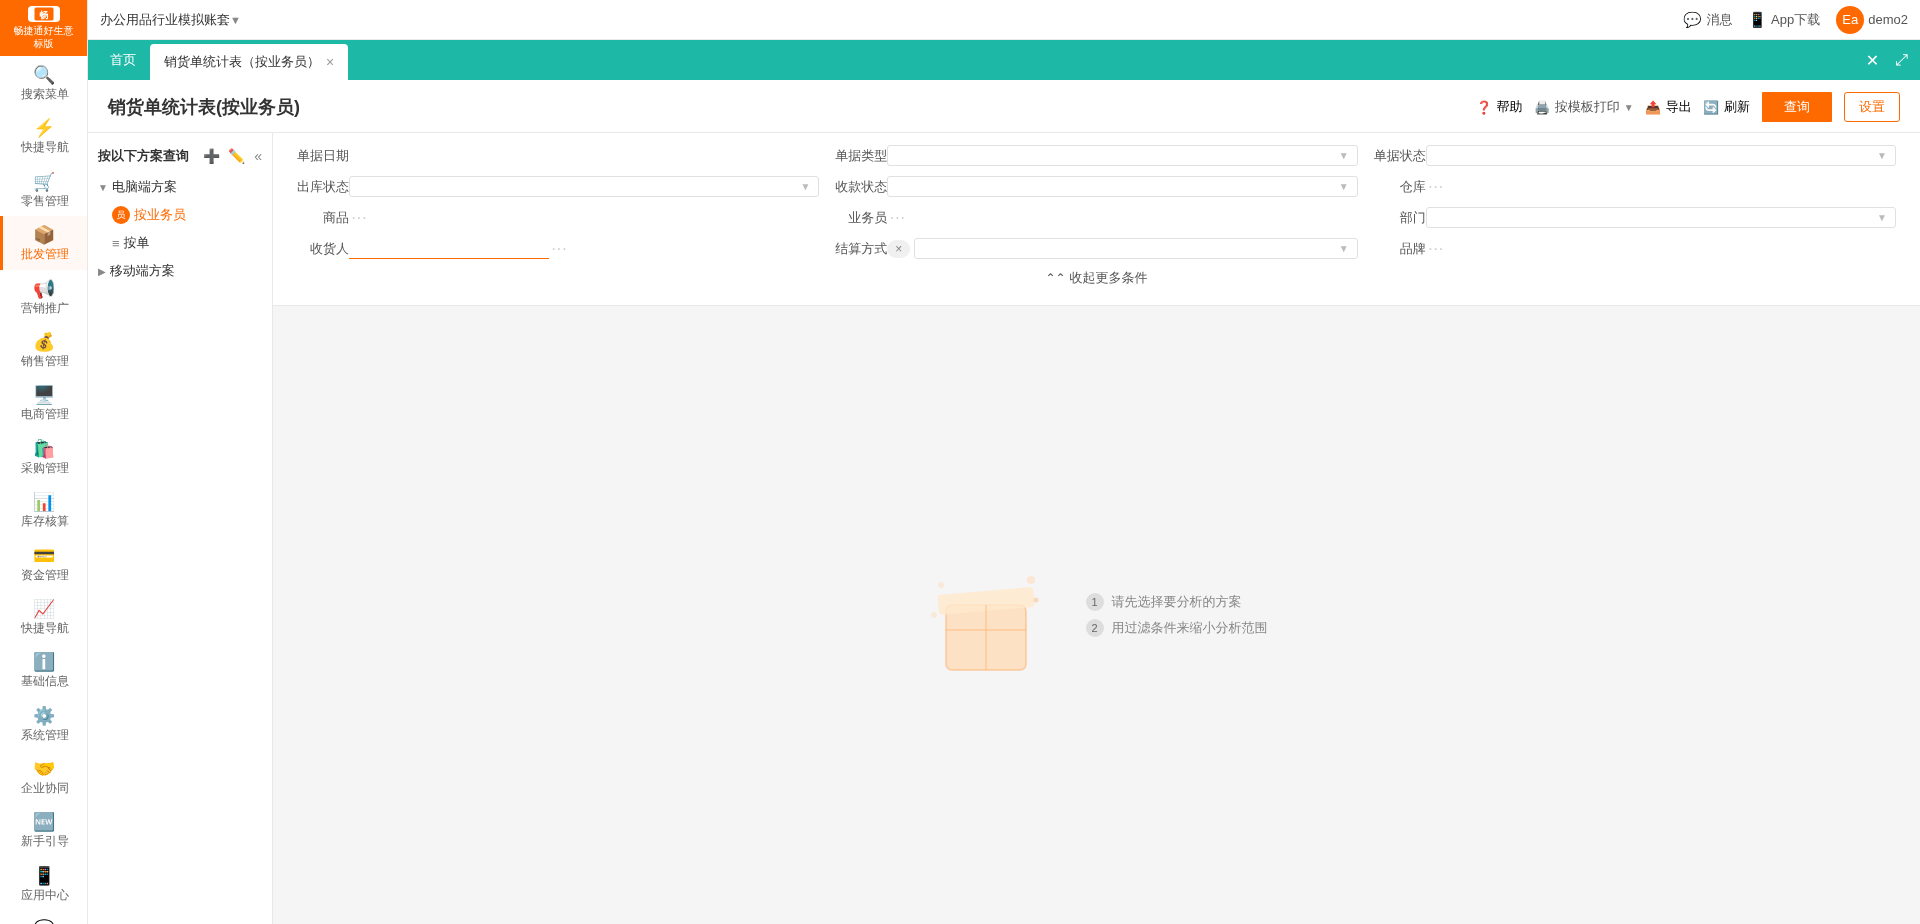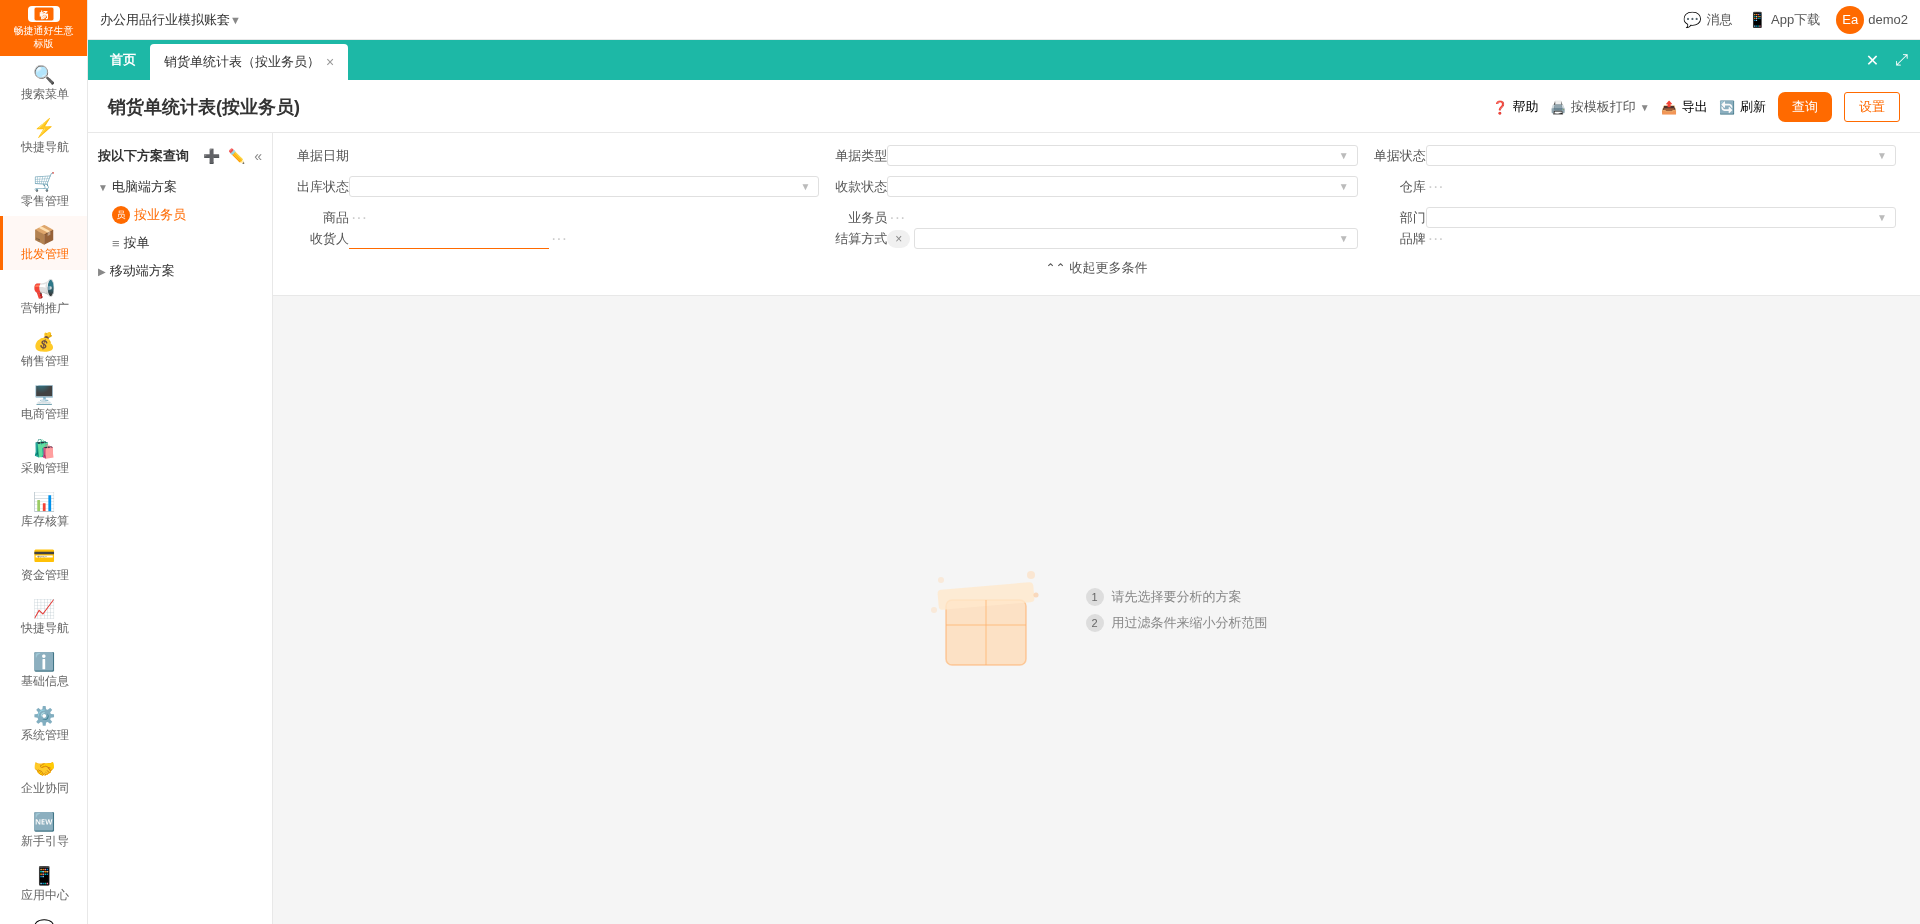--- a/index.html
+++ b/index.html
@@ -130,21 +130,21 @@
       display: flex;
       align-items: center;
       padding: 0 14px;
       height: 100%;
       font-size: 13px;
       cursor: pointer;
       gap: 6px;
     }
     .tab.home {
       color: #fff;
-      font-weight: bold;
+      font-weight: normal;
     }
     .tab.active {
       background: #fff;
       color: #333;
       border-radius: 4px 4px 0 0;
       margin-top: 4px;
       height: calc(100% - 4px);
     }
     .tab-close {
       font-size: 14px;
@@ -191,22 +191,22 @@
     .page-header-action {
       display: flex;
       align-items: center;
       gap: 4px;
       cursor: pointer;
     }
     .btn-query {
       background: #ff6a00;
       color: #fff;
       border: none;
-      border-radius: 7px;
-      padding: 6px 14px;
+      border-radius: 1px;
+      padding: 6px 22px;
       font-size: 13px;
       cursor: pointer;
     }
     .btn-settings {
       background: #fff;
       color: #ff6a00;
       border: 1px solid #ff6a00;
       border-radius: 3px;
       padding: 5px 14px;
       font-size: 13px;
@@ -698,21 +698,21 @@
             </div>
             <div class="filter-cell">
               <span class="filter-cell-label">部门</span>
               <div class="filter-select-box" style="flex:1;">
                 <span class="filter-select-box-text"></span>
                 <span class="filter-select-arrow-sm">▼</span>
               </div>
             </div>
           </div>
 
-          <div class="filter-grid" style="">
+          <div class="filter-grid" style="margin-top:10px;">
             <div class="filter-cell">
               <span class="filter-cell-label">收货人</span>
               <div style="flex:1; display:flex; align-items:center;">
                 <input class="filter-input-underline" type="text" value="" style="">
                 <span class="three-dots">···</span>
               </div>
             </div>
             <div class="filter-cell">
               <span class="filter-cell-label">结算方式</span>
               <div style="flex:1; display:flex; align-items:center; gap:4px;">

